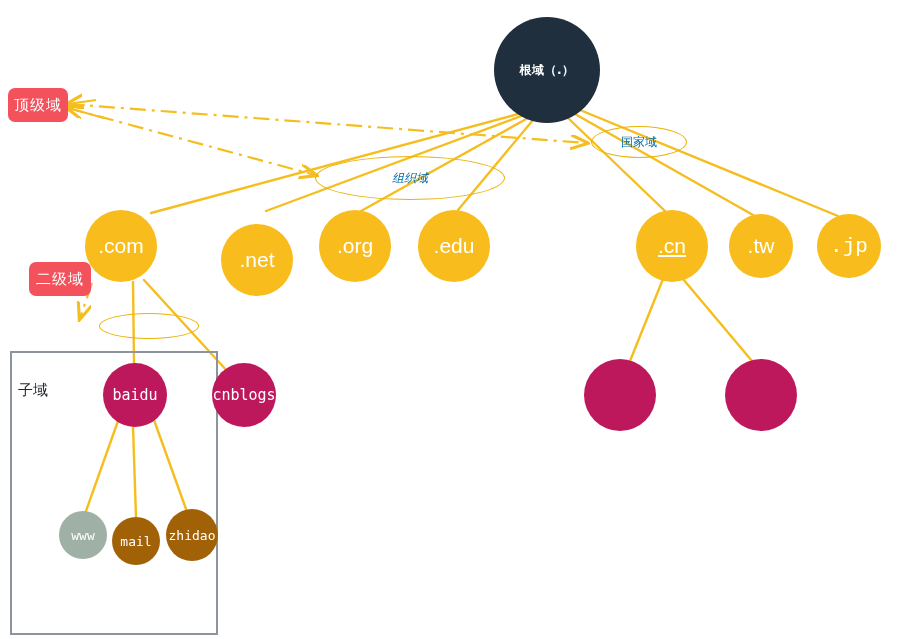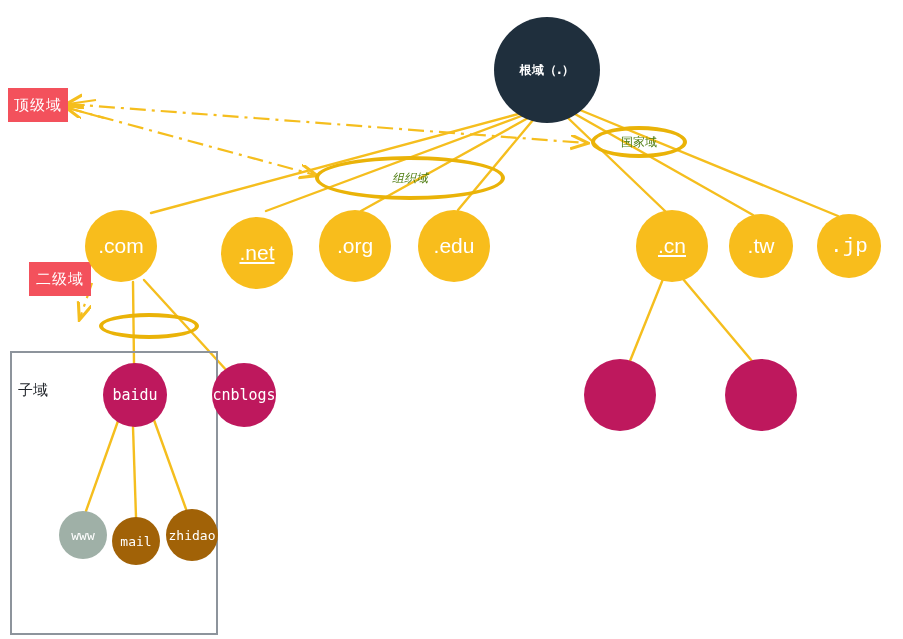--- a/index.html
+++ b/index.html
@@ -63,31 +63,32 @@
     position: absolute;
     background: #f3515c;
     color: #ffffff;
     font-family: "DejaVu Sans", sans-serif;
     font-size: 15px;
     display: flex;
     align-items: center;
     justify-content: center;
     box-sizing: border-box;
     letter-spacing: 1px;
+    border-radius: 7px;
   }
   .ellipse {
     position: absolute;
-    border: 4px solid #eab308;
+    border: 1px solid #eab308;
     border-radius: 50%;
     box-sizing: border-box;
     background: transparent;
     display: flex;
     align-items: center;
     justify-content: center;
-    color: #4d7c0f;
+    color: #0369a1;
     font-family: "DejaVu Sans", sans-serif;
     font-size: 12px;
   }
   .groupbox {
     position: absolute;
     border: 2px solid #8d949c;
     box-sizing: border-box;
     background: transparent;
   }
   .grouplabel {
@@ -141,21 +142,21 @@
       <div class="ellipse" style="left: 591px; top: 126px; width: 96px; height: 32px;">国家域</div>
       <div class="ellipse" style="left: 99px; top: 313px; width: 100px; height: 26px;"></div>
     </div>
   <div id="badge-layer">
       <div class="badge" style="left: 8px; top: 88px; width: 60px; height: 34px;">顶级域</div>
       <div class="badge" style="left: 5px; top: 262px; width: 62px; height: 34px; margin-left: 24px;">二级域</div>
     </div>
   <div id="node-layer">
       <div class="node node-root" style="left: 494px; top: 17px; width: 106px; height: 106px;">根域（.）</div>
       <div class="node node-tld" style="left: 85px; top: 210px; width: 72px; height: 72px;">.com</div>
-      <div class="node node-tld" style="left: 221px; top: 217px; width: 72px; height: 72px; text-decoration: underline;">.net</div>
+      <div class="node node-tld" style="left: 221px; top: 224px; width: 72px; height: 72px;">.net</div>
       <div class="node node-tld" style="left: 319px; top: 210px; width: 72px; height: 72px;">.org</div>
       <div class="node node-tld" style="left: 418px; top: 210px; width: 72px; height: 72px;">.edu</div>
       <div class="node node-tld" style="left: 636px; top: 210px; width: 72px; height: 72px; text-decoration: underline;">.cn</div>
       <div class="node node-tld" style="left: 729px; top: 214px; width: 64px; height: 64px;">.tw</div>
       <div class="node node-tld" style="left: 817px; top: 214px; width: 64px; height: 64px; font-family: Liberation Mono, monospace;">.jp</div>
       <div class="node node-sld" style="left: 103px; top: 363px; width: 64px; height: 64px;">baidu</div>
       <div class="node node-sld" style="left: 212px; top: 363px; width: 64px; height: 64px;">cnblogs</div>
       <div class="node node-sld" style="left: 584px; top: 359px; width: 72px; height: 72px;"></div>
       <div class="node node-sld" style="left: 725px; top: 359px; width: 72px; height: 72px;"></div>
       <div class="node node-host dark" style="left: 59px; top: 511px; width: 48px; height: 48px;">www</div>

